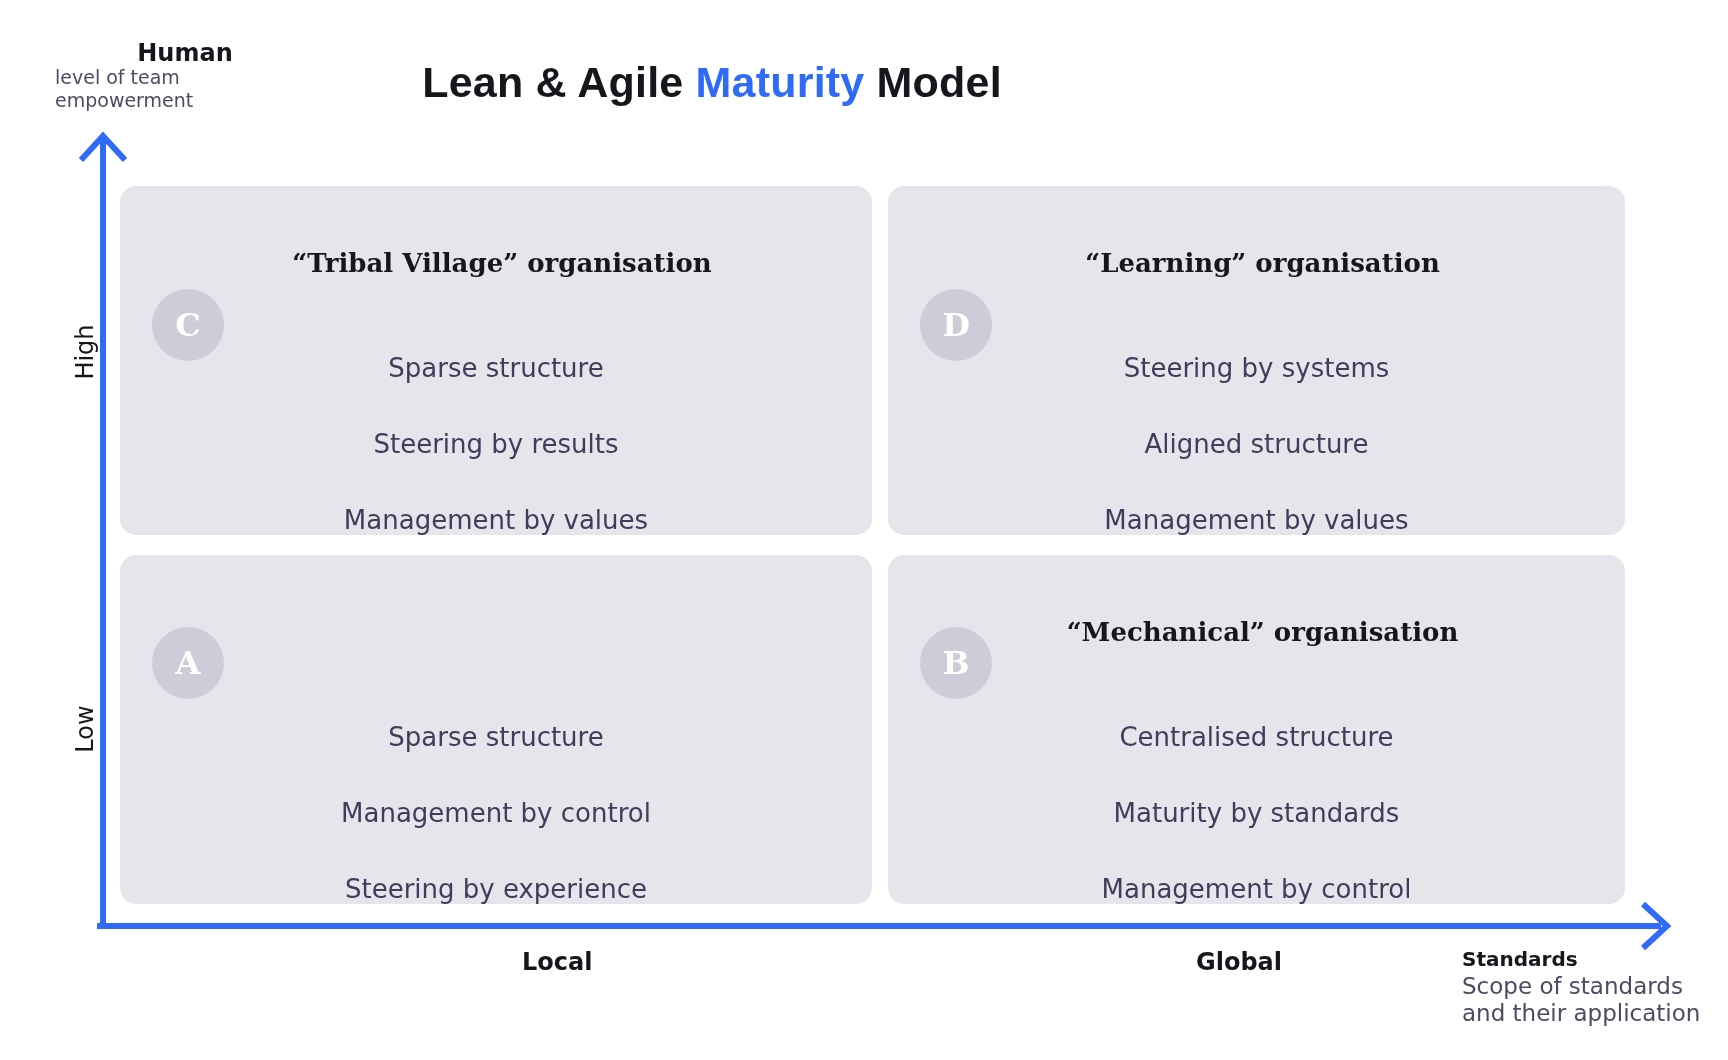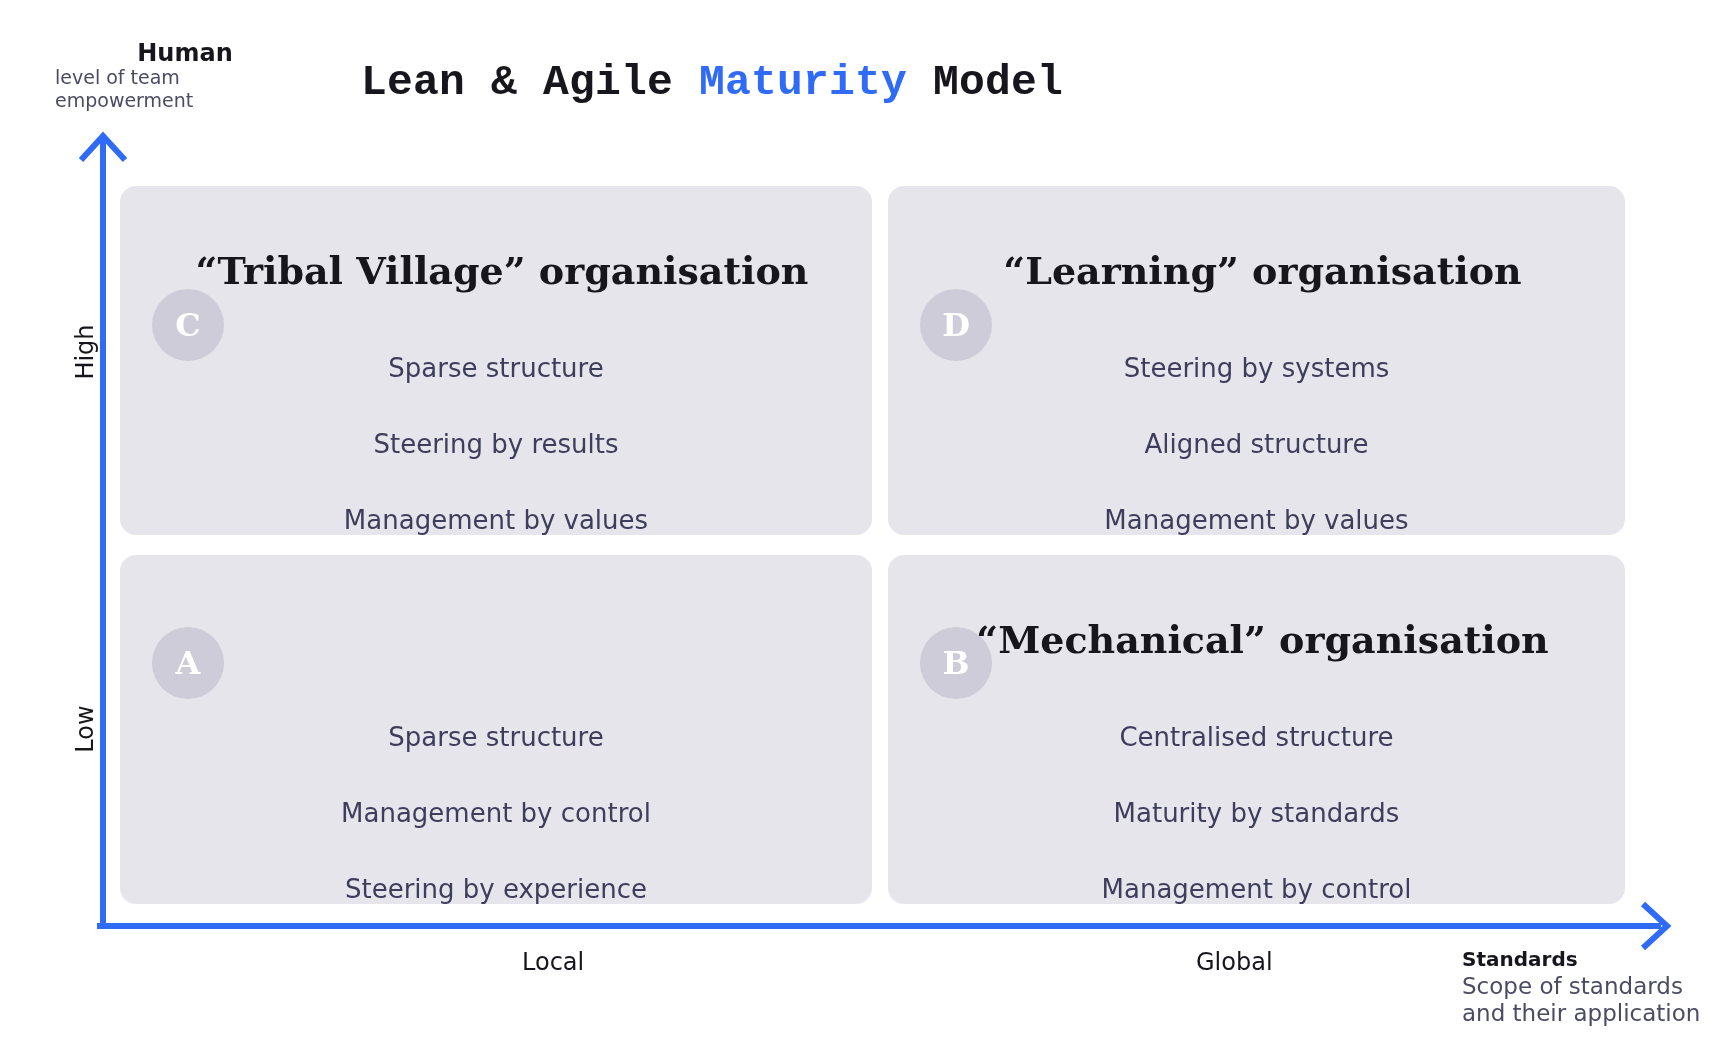--- a/index.html
+++ b/index.html
@@ -24,21 +24,21 @@
     overflow: hidden;
   }
 
   
   .title {
     position: absolute;
     left: 0;
     top: 58px;
     width: 1424px;
     text-align: center;
-    font-family: Liberation Mono, monospace;
+    font-family: Liberation Sans, sans-serif;
     font-weight: bold;
     font-size: 43px;
     letter-spacing: 0.2px;
     color: #16161c;
     white-space: nowrap;
   }
   .title .accent { color: #2f6bf6; }
 
   
   .y-caption {
@@ -104,20 +104,21 @@
     text-align: center;
   }
   .y-tick.high { top: 338px; }
   .y-tick.low  { top: 715px; }
 
   .x-tick {
     position: absolute;
     top: 948px;
     font-size: 24px;
     color: #16161c;
+    font-weight: bold;
   }
   .x-tick.local  { left: 522px; }
   .x-tick.global { left: 1196px; }
 
   
   .card {
     position: absolute;
     background: #e6e5eb;
     border-radius: 16px;
     box-sizing: border-box;
@@ -128,21 +129,21 @@
   .card.b { left: 888px;  top: 555px; width: 737px; height: 349px; }
 
   .card-heading {
     position: absolute;
     left: 0;
     right: 0;
     top: 62px;
     text-align: center;
     font-family: "DejaVu Serif", serif;
     font-weight: bold;
-    font-size: 38px;
+    font-size: 26px;
     color: #16161c;
     white-space: nowrap;
     margin-left: 12px;
   }
 
   .card-lines {
     position: absolute;
     left: 0;
     right: 0;
     top: 128px;

